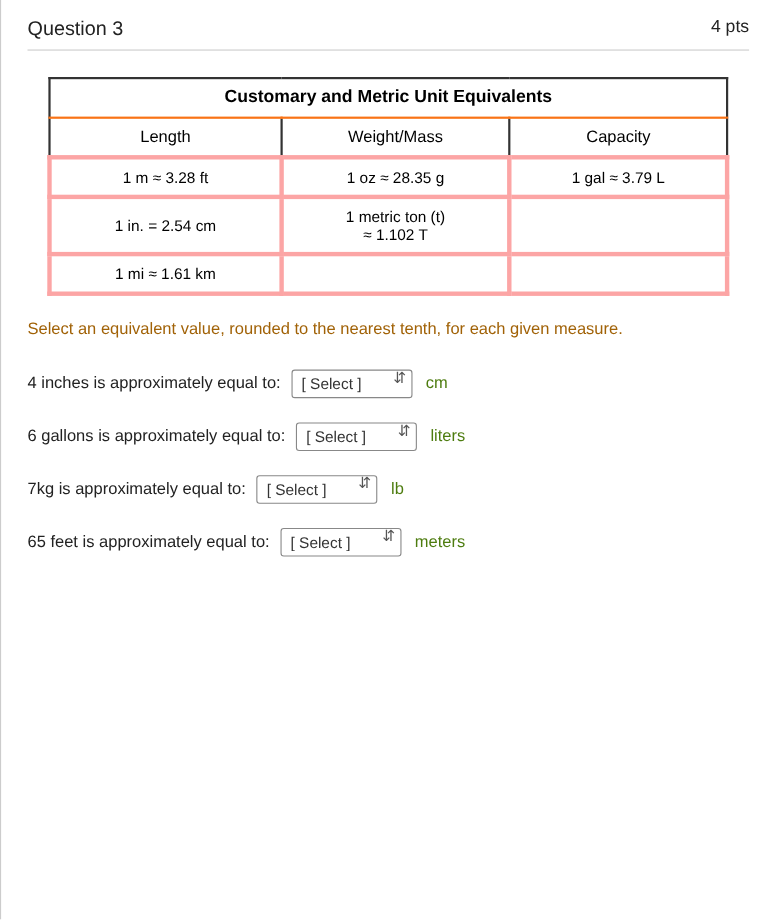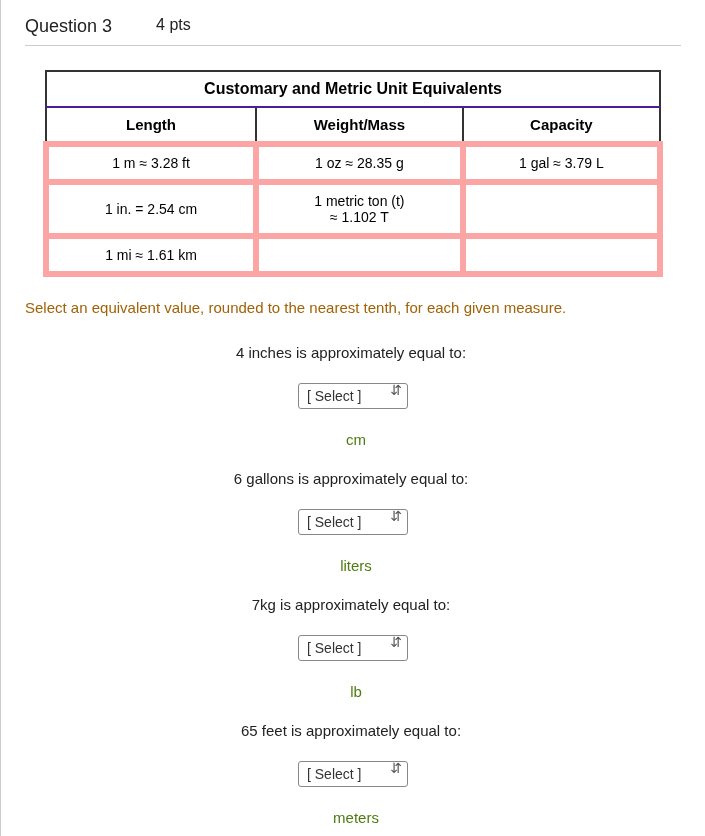--- a/index.html
+++ b/index.html
@@ -19,26 +19,25 @@
     .page-container {
       width: 705px;
       min-height: 836px;
       background: #fff;
       padding: 16px 24px 24px 24px;
       border-left: 1px solid #ccc;
     }
 
     .question-header {
       display: flex;
-      justify-content: flex-start;
+      justify-content: space-between;
       align-items: flex-start;
       margin-bottom: 24px;
       padding-bottom: 8px;
       border-bottom: 1px solid #ccc;
-      gap: 44px;
     }
 
     .question-title {
       font-size: 18px;
       font-weight: normal;
       color: #222;
     }
 
     .question-pts {
       font-size: 16px;
@@ -54,31 +53,31 @@
       width: 100%;
       border-collapse: collapse;
       border: 2px solid #333;
     }
 
     table thead tr th {
       border: 2px solid #333;
       padding: 8px 12px;
       text-align: center;
       font-size: 15px;
-      font-weight: bold;
+      font-weight: normal;
       background: #fff;
     }
 
     table thead tr:first-child th {
-      border-bottom: 2px solid #4c1d95;
+      border-bottom: 2px solid #f97316;
       border-radius: 14px;
     }
 
     table tbody tr td {
-      border: 6px solid #fca5a5;
+      border: 4px solid #fca5a5;
       padding: 8px 12px;
       text-align: center;
       font-size: 14px;
       background: #fff;
     }
 
     .table-main-header {
       font-size: 16px;
       font-weight: bold;
     }
@@ -89,22 +88,21 @@
       margin-bottom: 24px;
       line-height: 1.5;
       max-width: 650px;
     }
 
     .question-row {
       display: flex;
       align-items: center;
       margin-bottom: 22px;
       flex-wrap: wrap;
-      gap: 22px;
-      flex-direction: column;
+      gap: 6px;
     }
 
     .question-text {
       font-size: 15px;
       color: #222;
       white-space: nowrap;
       margin-right: 4px;
     }
 
     .select-wrapper {

